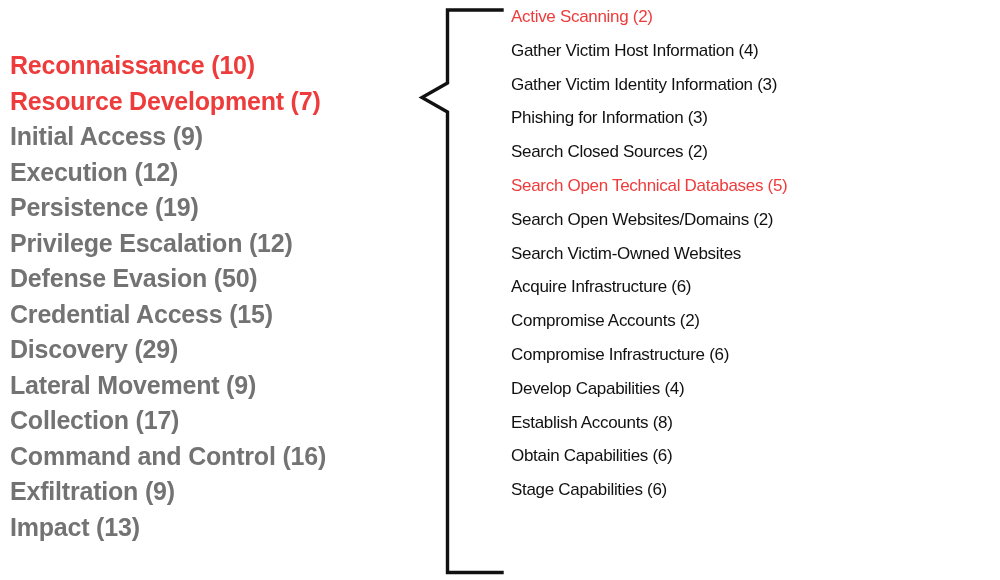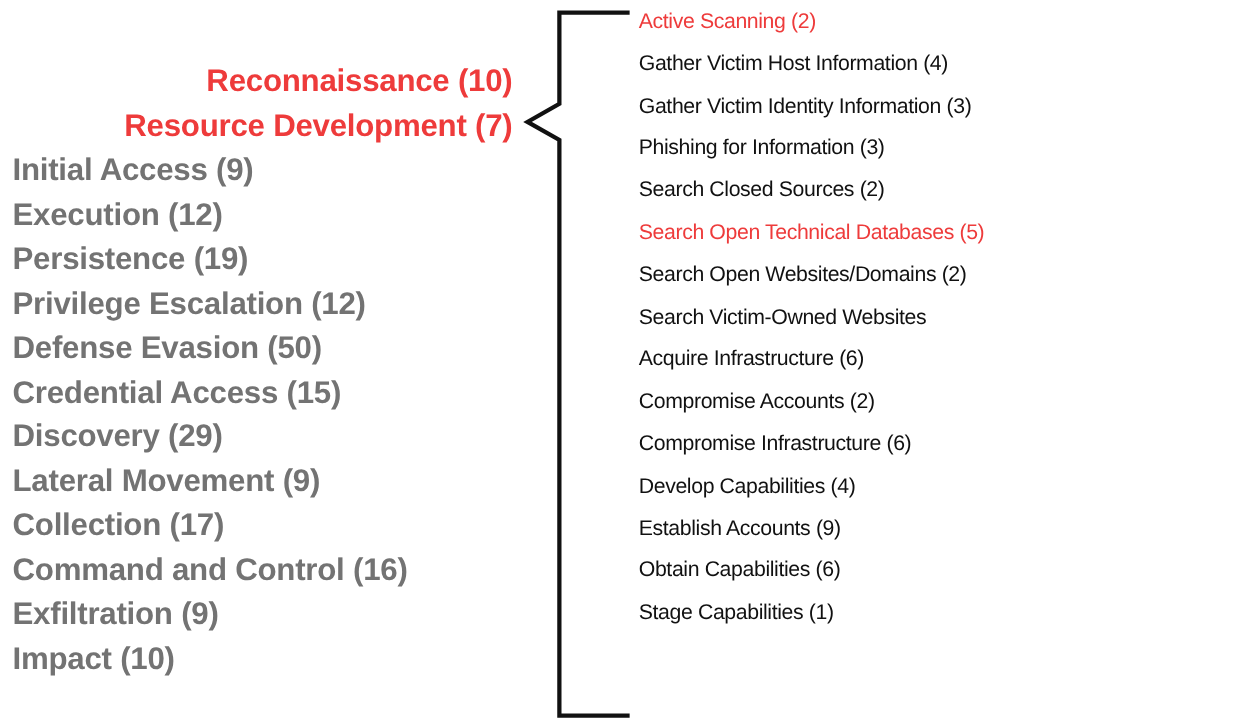--- a/index.html
+++ b/index.html
@@ -26,21 +26,21 @@
   }
   .tactic-row {
     height: 35.5px;
     line-height: 35.5px;
     white-space: nowrap;
     font-size: 25px;
     font-weight: bold;
     letter-spacing: -0.2px;
     color: #737373;
   }
-  .tactic-row.highlight { color: #ee3b3b; text-align: right; }
+  .tactic-row.highlight { color: #ee3b3b; }
 
   
   #brace {
     position: absolute;
     left: 412px;
     top: 0px;
     width: 96px;
     height: 580px;
     pointer-events: none;
   }
@@ -75,21 +75,21 @@
       <div class="tactic-row">Execution (12)</div>
       <div class="tactic-row">Persistence (19)</div>
       <div class="tactic-row">Privilege Escalation (12)</div>
       <div class="tactic-row">Defense Evasion (50)</div>
       <div class="tactic-row">Credential Access (15)</div>
       <div class="tactic-row">Discovery (29)</div>
       <div class="tactic-row">Lateral Movement (9)</div>
       <div class="tactic-row">Collection (17)</div>
       <div class="tactic-row">Command and Control (16)</div>
       <div class="tactic-row">Exfiltration (9)</div>
-      <div class="tactic-row">Impact (10)</div>
+      <div class="tactic-row">Impact (13)</div>
     </div>
 
   <div id="brace">
     <svg width="96" height="580" viewBox="0 0 96 580">
       <path d="M 90 10 L 35.5 10 L 35.5 83 L 10 97.5 L 35.5 112 L 35.5 572.5 L 90 572.5" fill="none" stroke="#111111" stroke-width="3.4" stroke-linecap="square" stroke-linejoin="miter"></path>
     </svg>
   </div>
 
   <div id="techniques-column">
       <div class="technique-row highlight">Active Scanning (2)</div>
@@ -97,18 +97,18 @@
       <div class="technique-row">Gather Victim Identity Information (3)</div>
       <div class="technique-row">Phishing for Information (3)</div>
       <div class="technique-row">Search Closed Sources (2)</div>
       <div class="technique-row highlight">Search Open Technical Databases (5)</div>
       <div class="technique-row">Search Open Websites/Domains (2)</div>
       <div class="technique-row">Search Victim-Owned Websites</div>
       <div class="technique-row">Acquire Infrastructure (6)</div>
       <div class="technique-row">Compromise Accounts (2)</div>
       <div class="technique-row">Compromise Infrastructure (6)</div>
       <div class="technique-row">Develop Capabilities (4)</div>
-      <div class="technique-row">Establish Accounts (9)</div>
+      <div class="technique-row">Establish Accounts (8)</div>
       <div class="technique-row">Obtain Capabilities (6)</div>
-      <div class="technique-row">Stage Capabilities (1)</div>
+      <div class="technique-row">Stage Capabilities (6)</div>
     </div>
 
 </div>
 
 </body></html>

